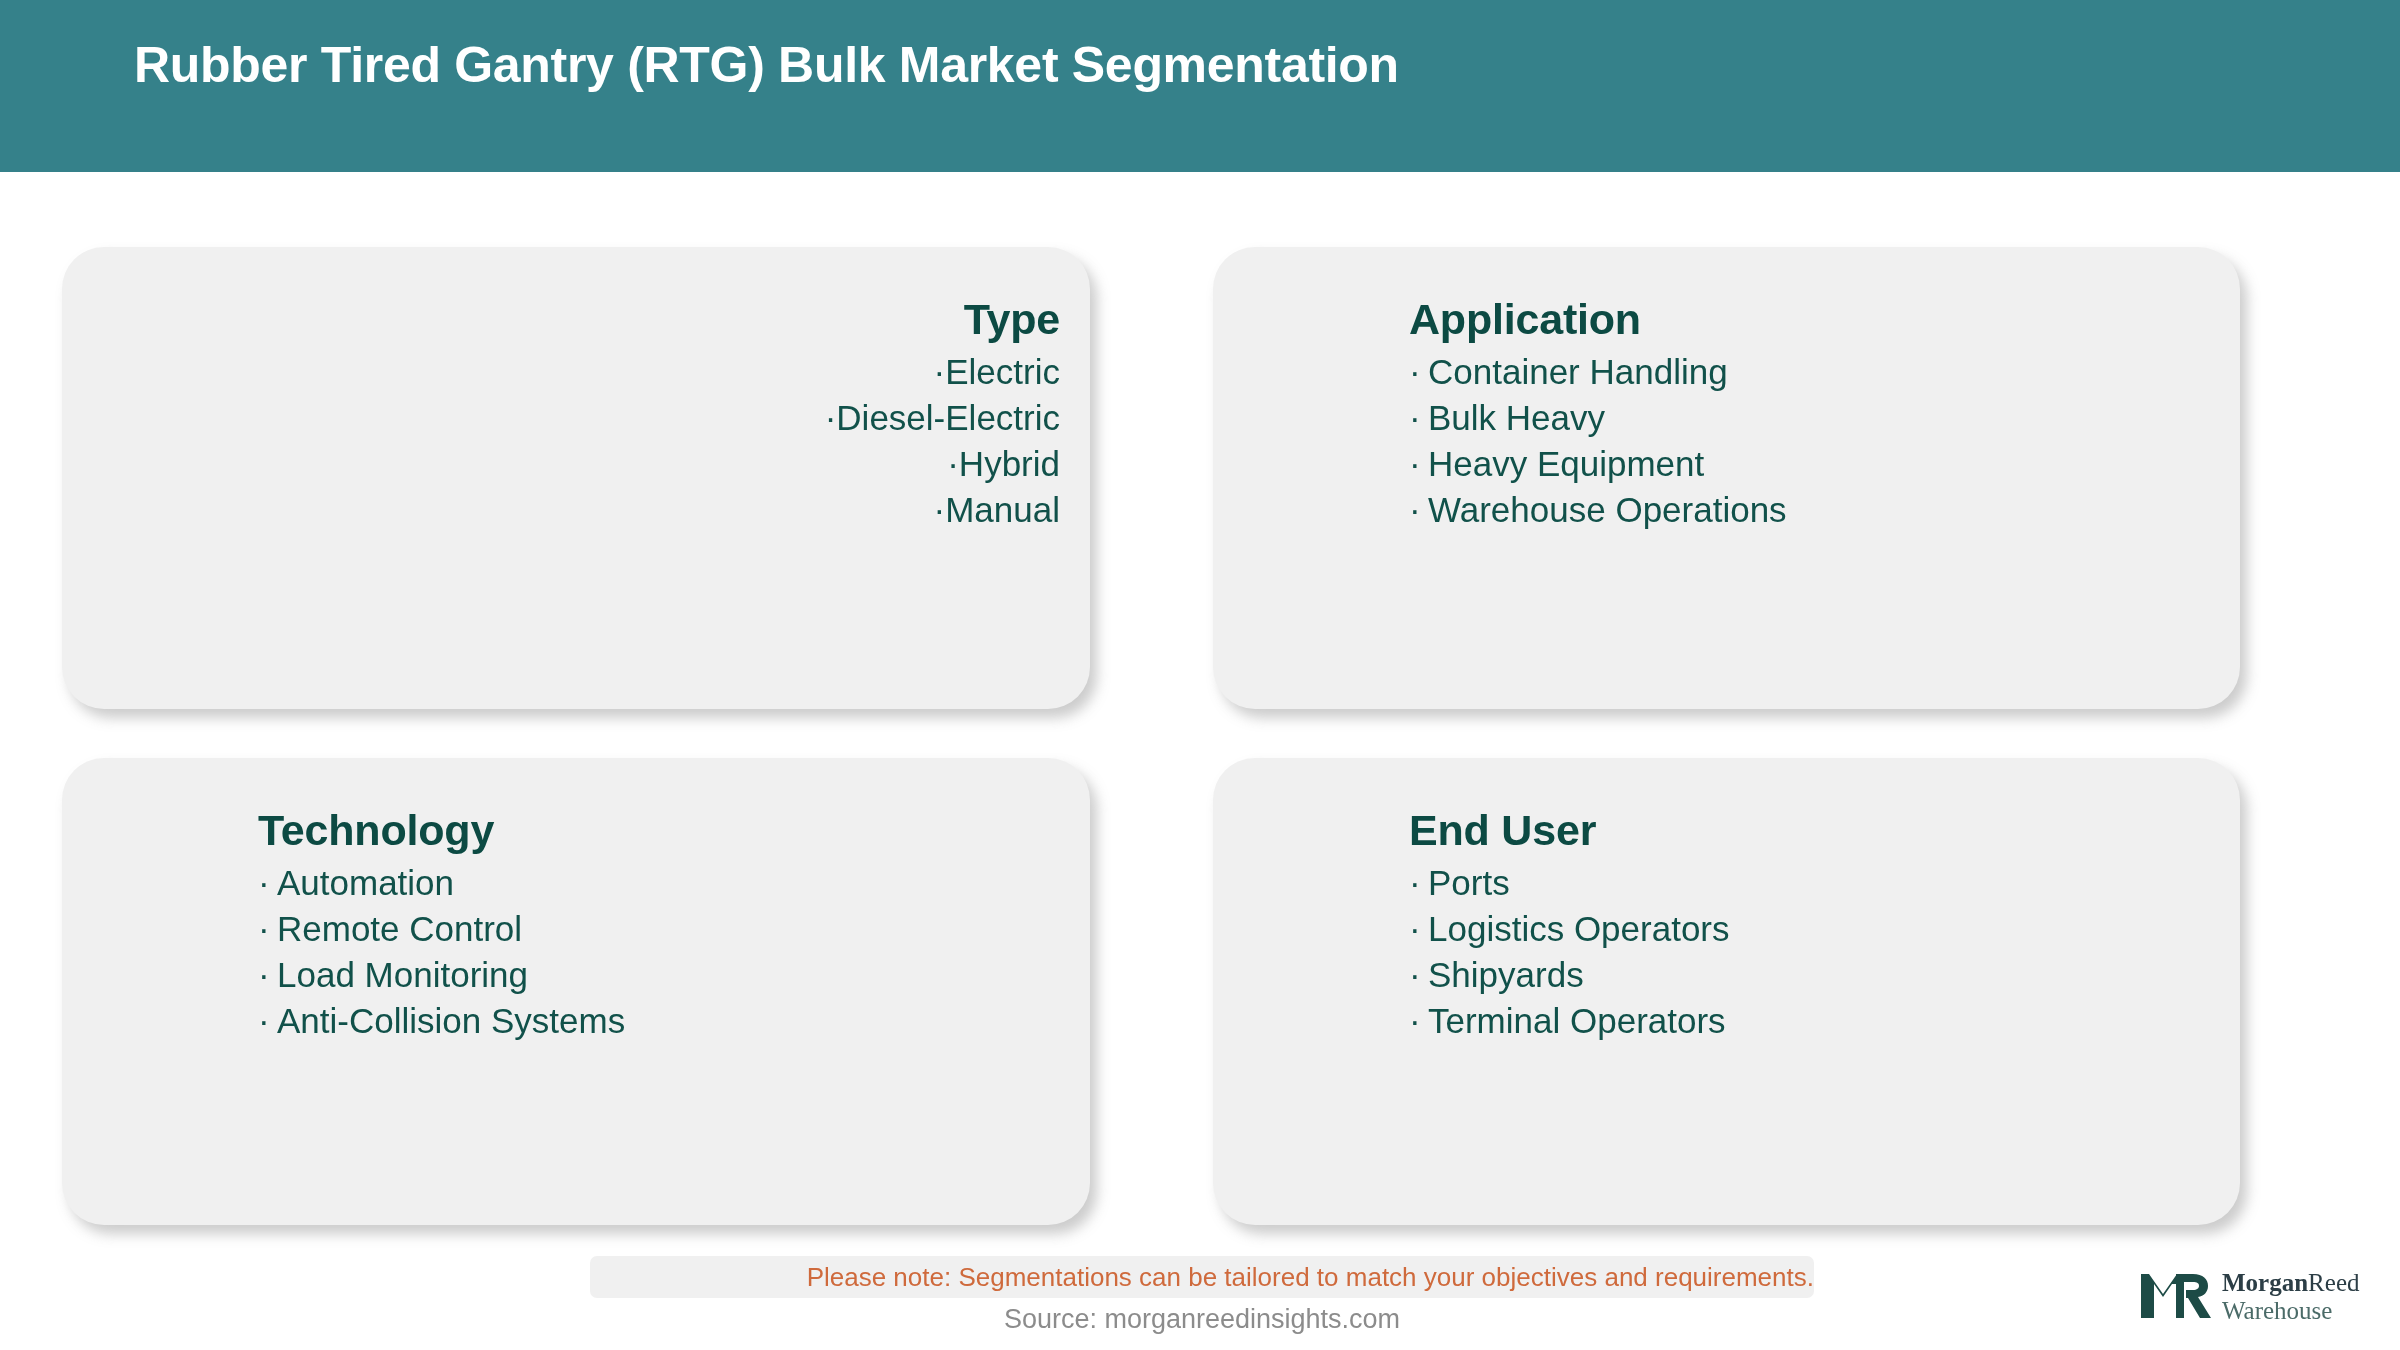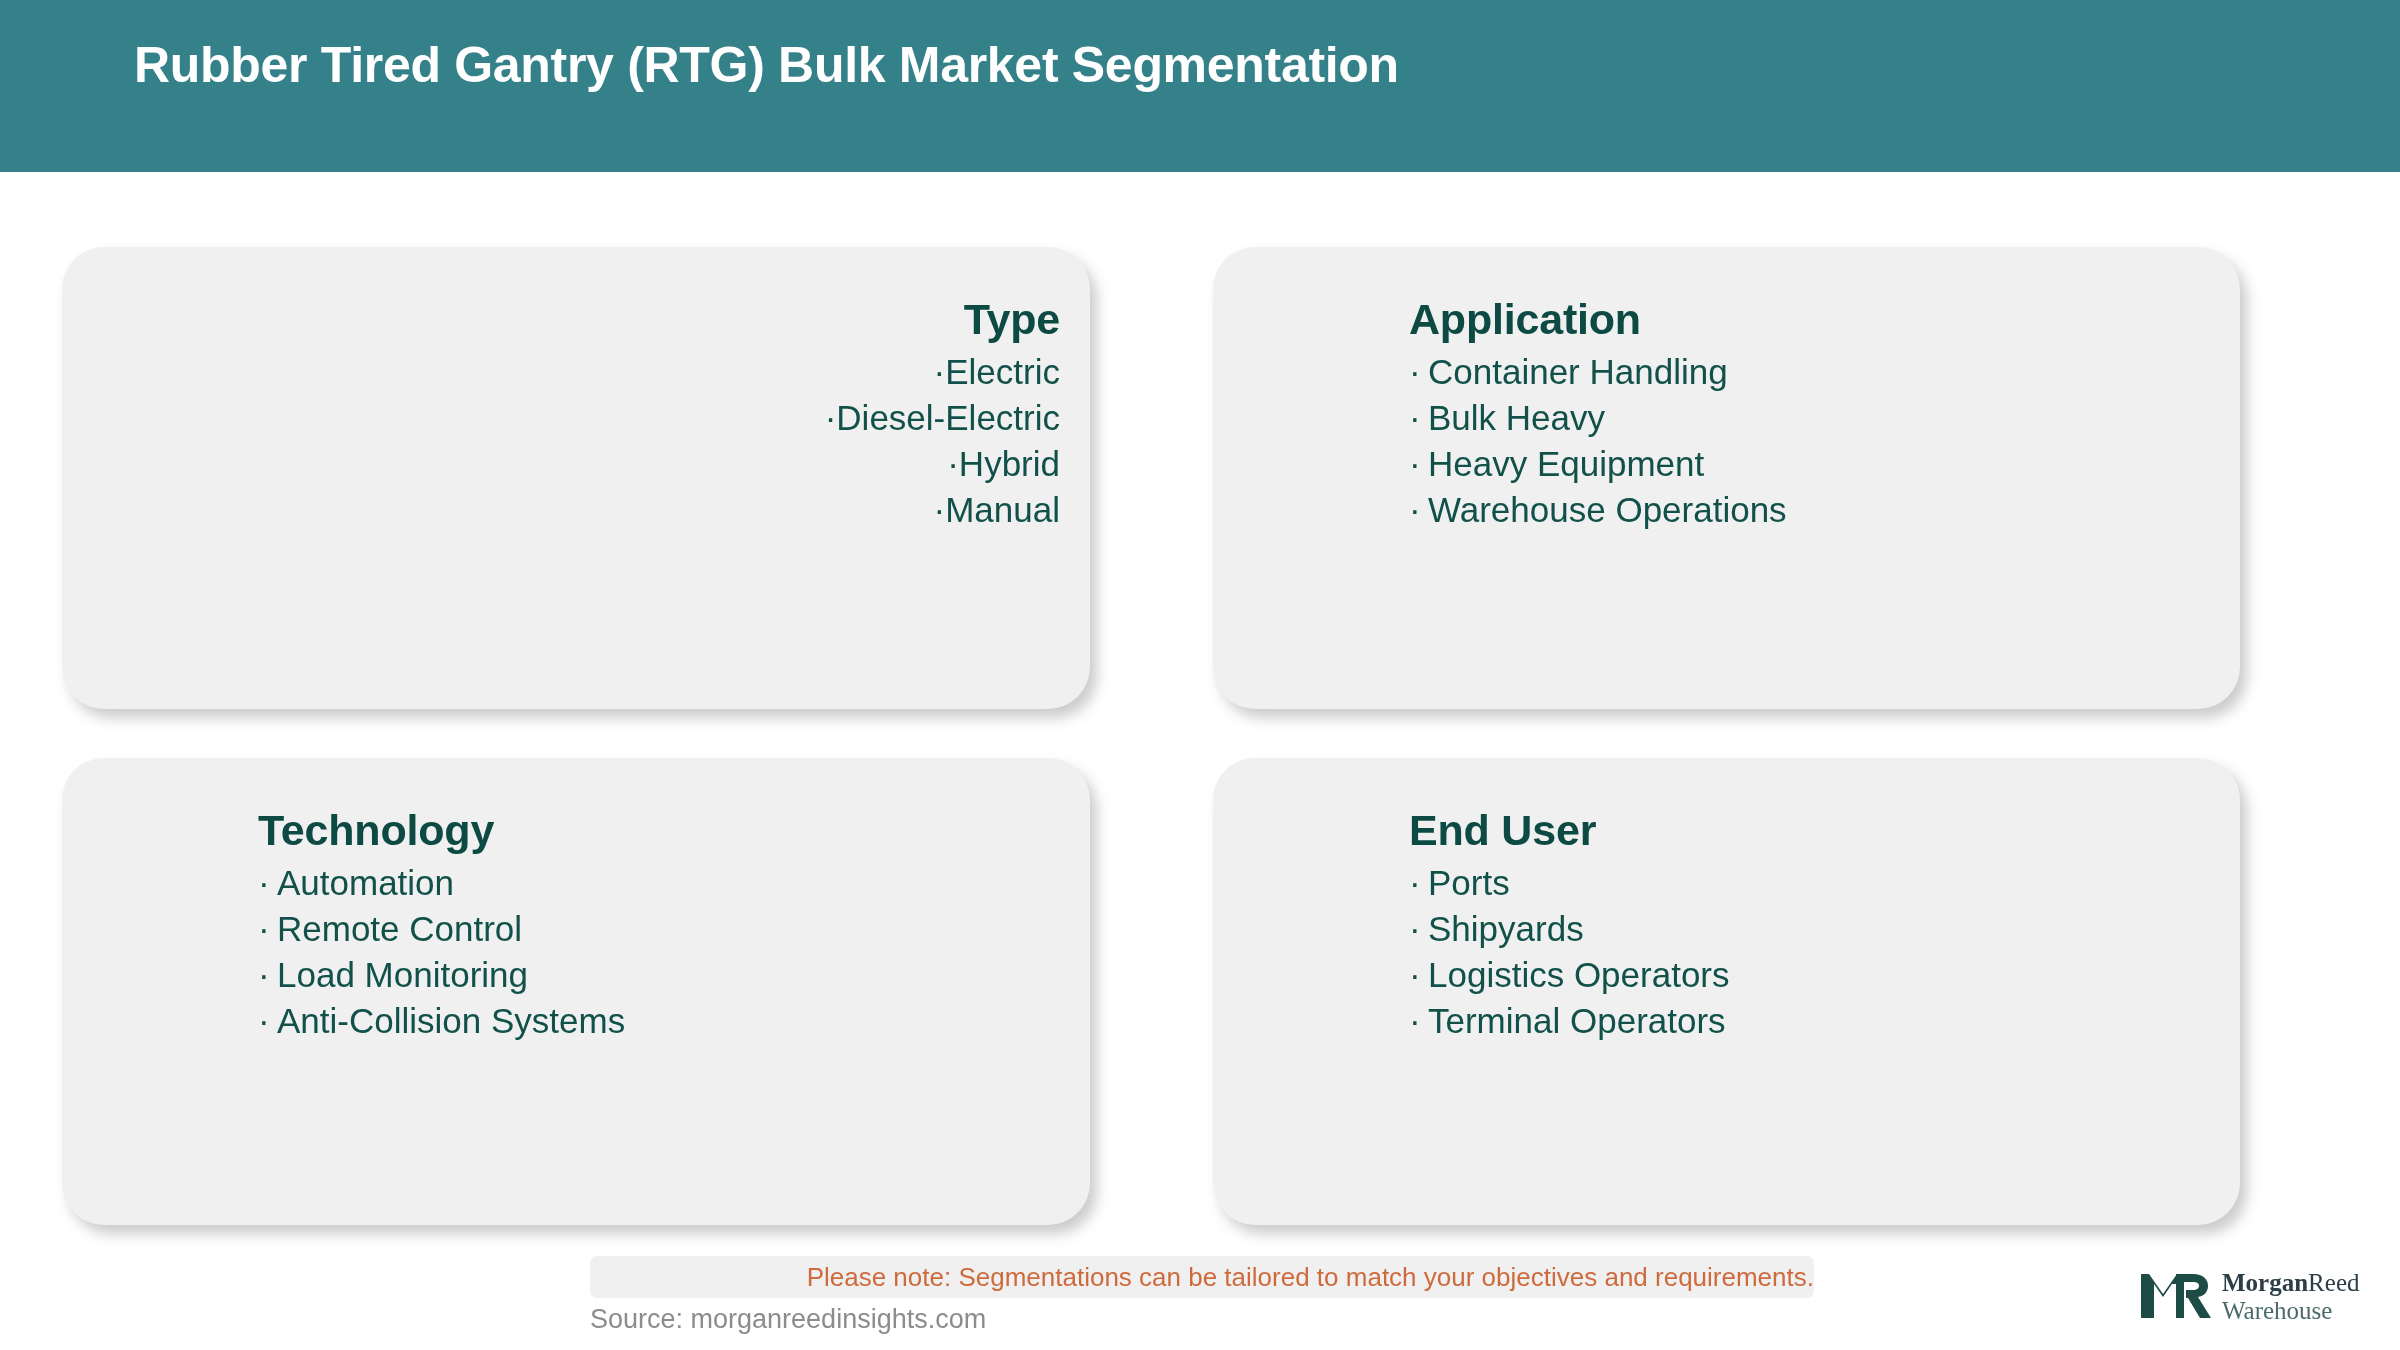--- a/index.html
+++ b/index.html
@@ -118,21 +118,21 @@
     font-size: 26px;
     color: #CF6A3C;
     white-space: nowrap;
   }
 
   .source-text {
     position: absolute;
     left: 590px;
     top: 1304px;
     width: 1224px;
-    text-align: left;
+    text-align: center;
     font-size: 27px;
     color: #8C8C8C;
     white-space: nowrap;
   }
 
   
   .logo {
     position: absolute;
     left: 2138px;
     top: 1268px;
@@ -225,22 +225,22 @@
           <li><span class="bullet">·</span><span>Anti-Collision Systems</span></li>
         </ul>
       </div>
     </div>
 
     <div class="card card-4">
       <div class="card-inner">
         <div class="card-title">End User</div>
         <ul class="card-list">
           <li><span class="bullet">·</span><span>Ports</span></li>
+          <li><span class="bullet">·</span><span>Logistics Operators</span></li>
           <li><span class="bullet">·</span><span>Shipyards</span></li>
-          <li><span class="bullet">·</span><span>Logistics Operators</span></li>
           <li><span class="bullet">·</span><span>Terminal Operators</span></li>
         </ul>
       </div>
     </div>
 
   </div>
 
   <div class="note-banner">
     <div class="note-text">Please note: Segmentations can be tailored to match your objectives and requirements.</div>
   </div>

